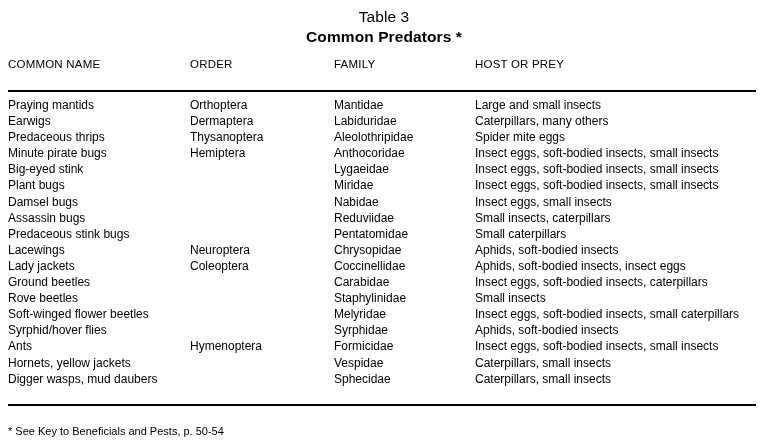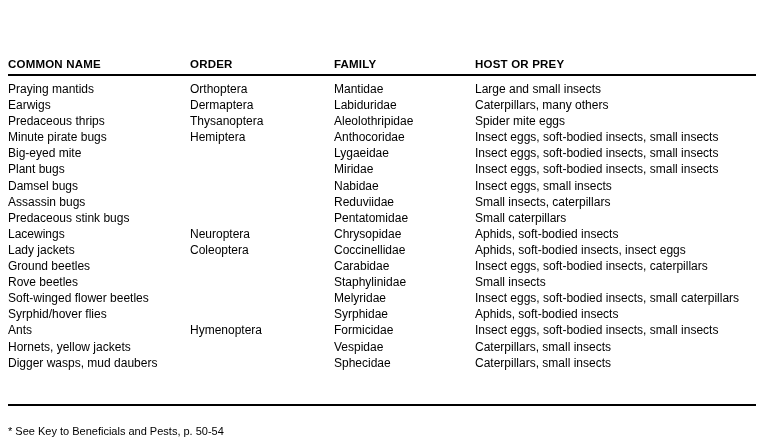--- a/index.html
+++ b/index.html
@@ -57,24 +57,24 @@
     table-layout: fixed;
     font-size: 11.5px;
   }
   table.predators col.c-common { width: 182px; }
   table.predators col.c-order  { width: 144px; }
   table.predators col.c-family { width: 141px; }
   table.predators col.c-host   { width: 281px; }
 
   table.predators thead th {
     text-align: left;
-    font-weight: 700;
+    font-weight: 400;
     font-size: 11.5px;
     letter-spacing: 0.2px;
-    padding: 0 0 4px 0;
+    padding: 0 0 20px 0;
     vertical-align: bottom;
     white-space: nowrap;
     border-bottom: 2px solid #000000;
   }
 
   table.predators tbody td {
     text-align: left;
     font-weight: 400;
     font-size: 12px;
     line-height: 16.1px;
@@ -103,20 +103,24 @@
     font-size: 11px;
     line-height: 14px;
     white-space: nowrap;
   }
 </style>
 </head>
 <body>
 
 <div class="page">
 
+  <div class="title-block">
+    <div class="title-line1">Table 3</div>
+    <div class="title-line2">Common Predators *</div>
+  </div>
 
   <div class="table-wrap">
     <table class="predators">
       <colgroup>
         <col class="c-common">
         <col class="c-order">
         <col class="c-family">
         <col class="c-host">
       </colgroup>
       <thead>
@@ -146,21 +150,21 @@
             <td>Aleolothripidae</td>
             <td>Spider mite eggs</td>
           </tr>
           <tr>
             <td>Minute pirate bugs</td>
             <td>Hemiptera</td>
             <td>Anthocoridae</td>
             <td>Insect eggs, soft-bodied insects, small insects</td>
           </tr>
           <tr>
-            <td>Big-eyed mite</td>
+            <td>Big-eyed stink</td>
             <td></td>
             <td>Lygaeidae</td>
             <td>Insect eggs, soft-bodied insects, small insects</td>
           </tr>
           <tr>
             <td>Plant bugs</td>
             <td></td>
             <td>Miridae</td>
             <td>Insect eggs, soft-bodied insects, small insects</td>
           </tr>

